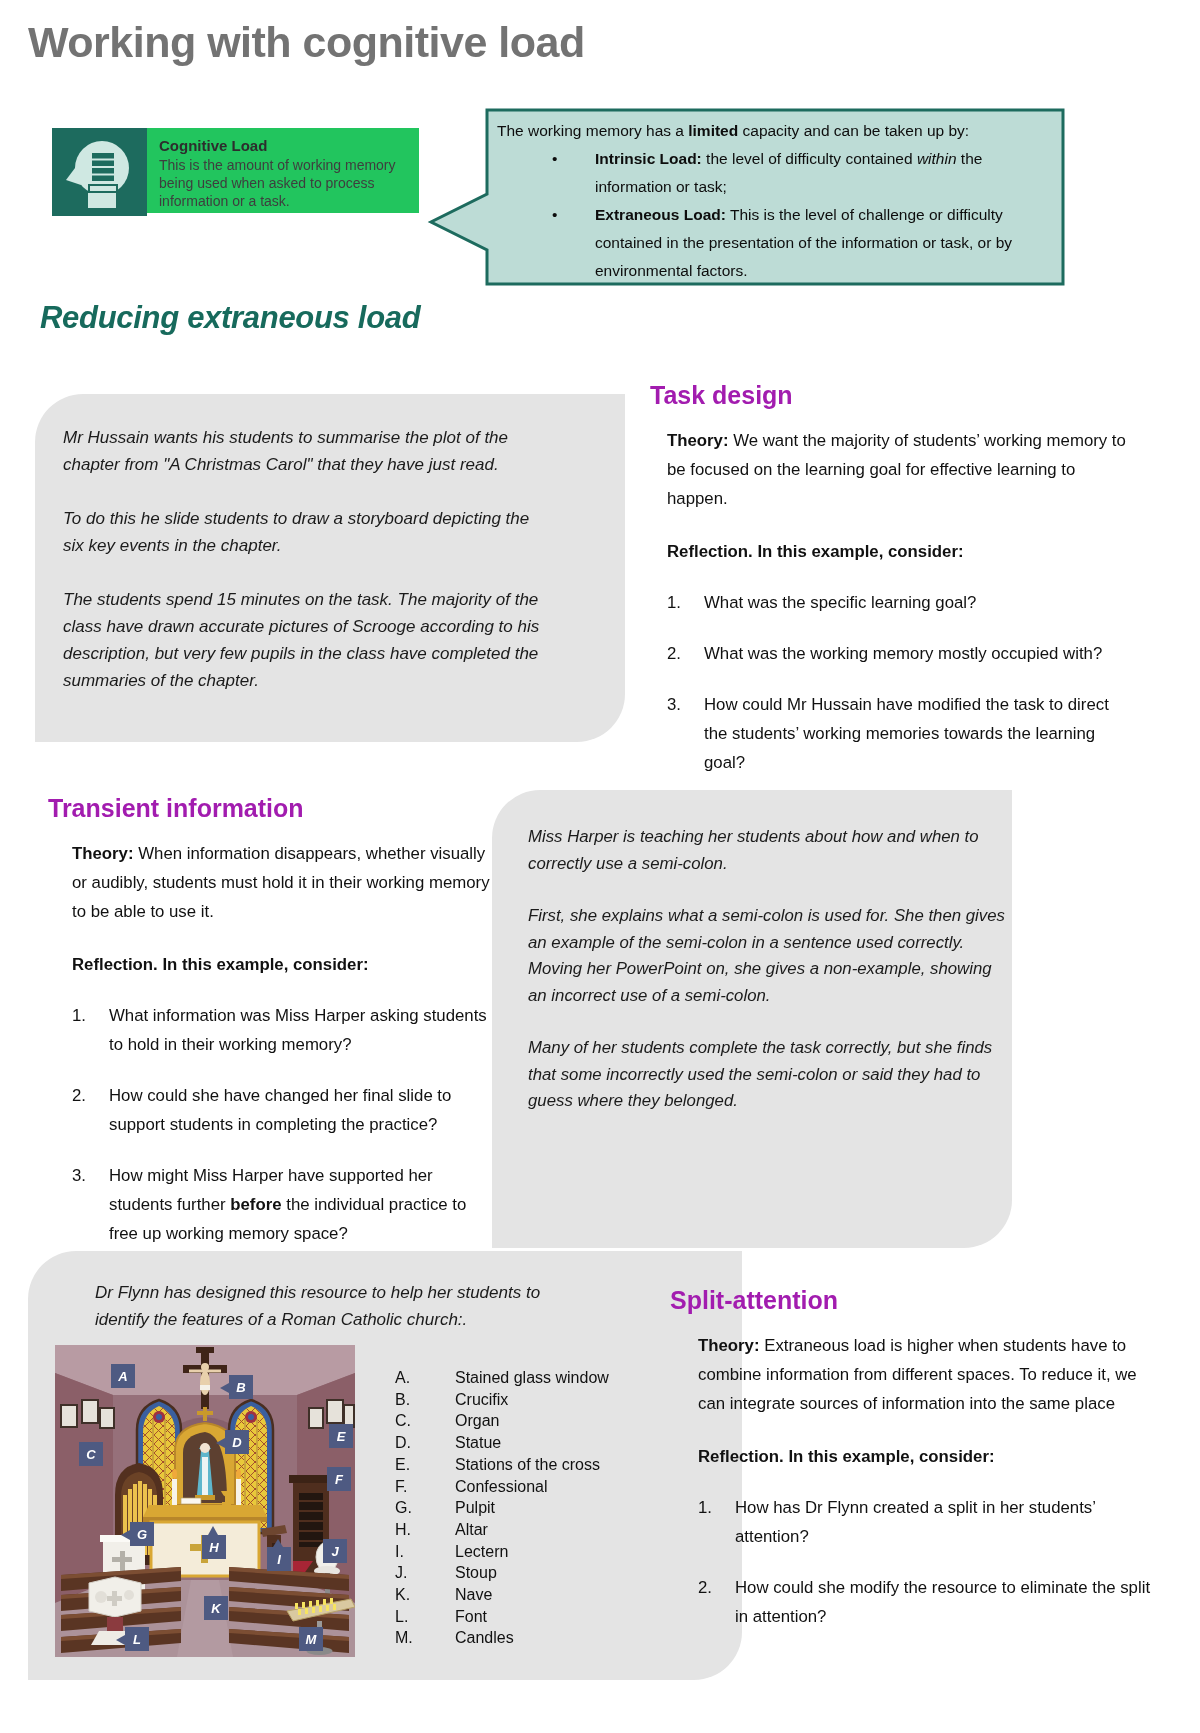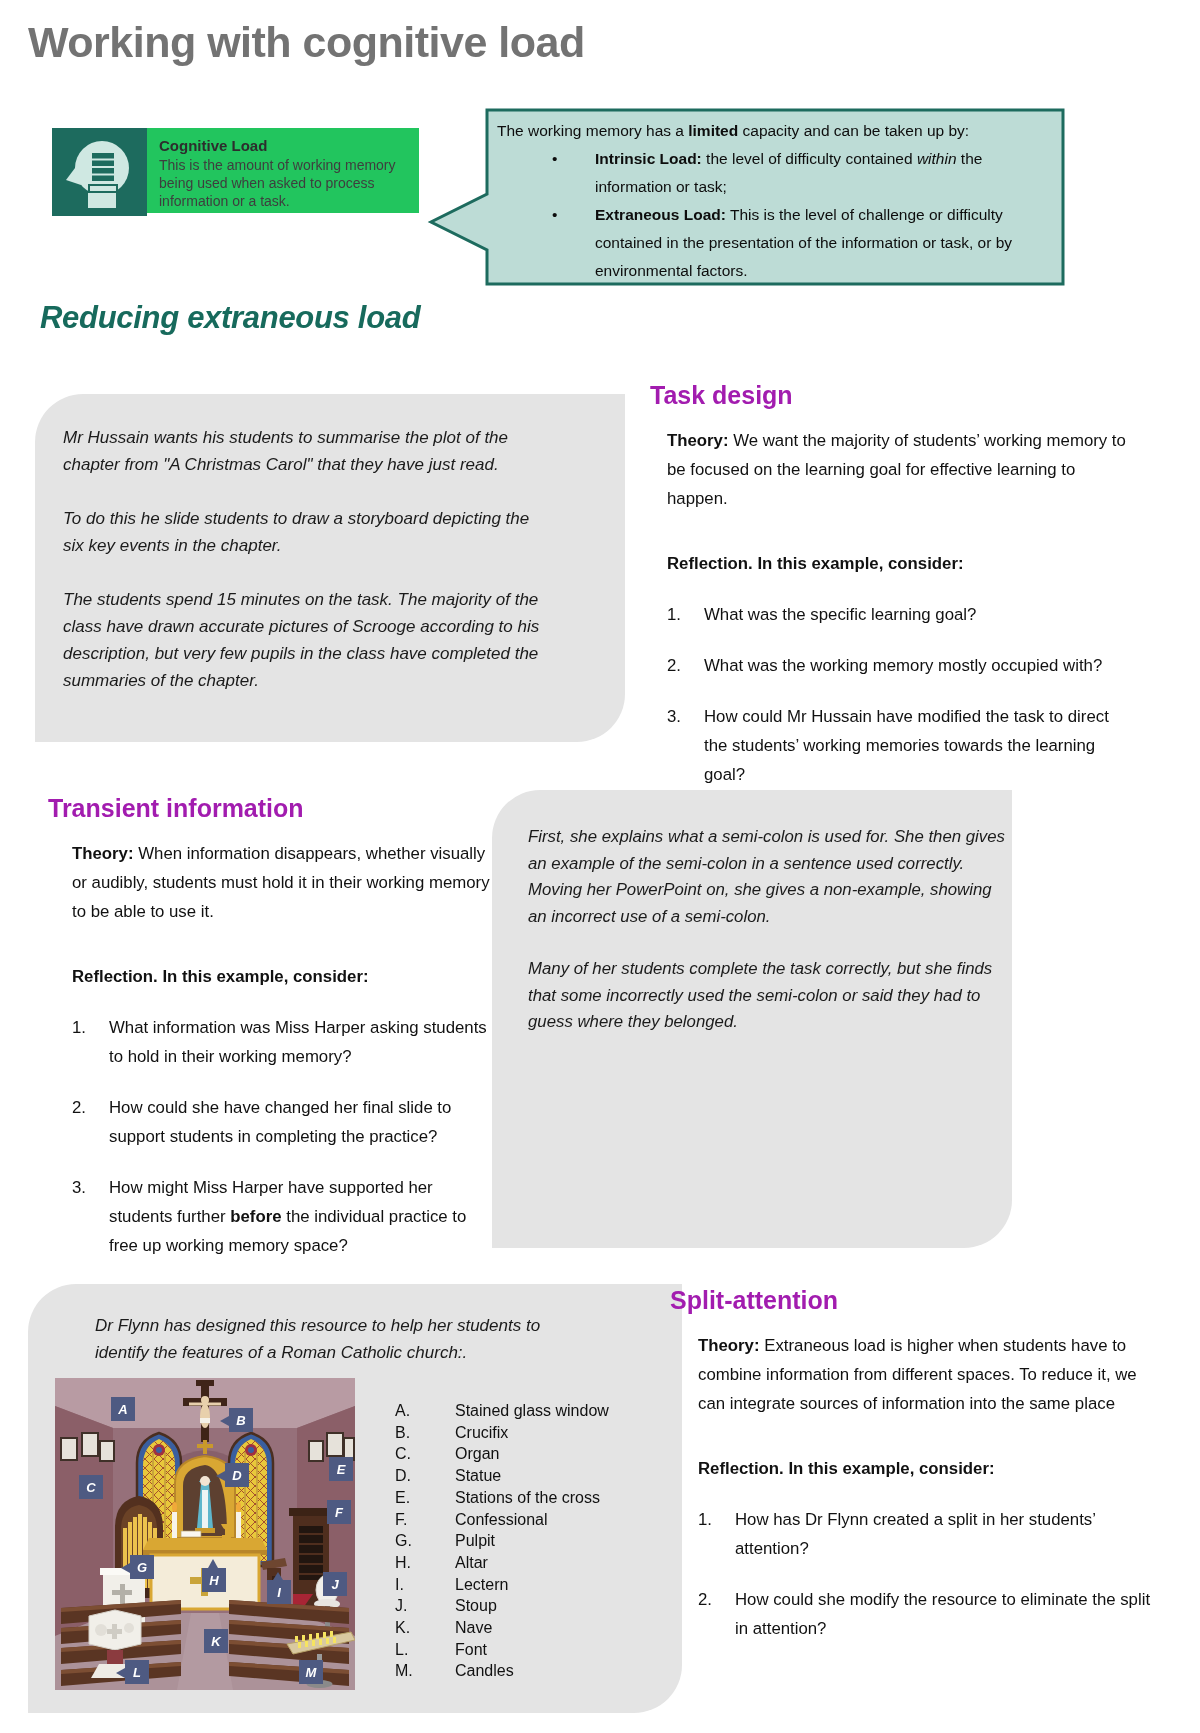--- a/index.html
+++ b/index.html
@@ -21,30 +21,30 @@
   .bullet { padding-left:55px; width:98px; flex-shrink:0; }
 
   .section-heading { position:absolute; left:40px; top:300px; font-size:31px; font-style:italic; font-weight:bold; color:#176a5c; letter-spacing:-0.3px; }
 
   
   .scenario { position:absolute; background:#e4e4e4; border-radius:48px 0 48px 0; font-style:italic; font-size:17px; color:#1b1b1b; }
   .scenario p { margin-bottom:27px; }
   .box-hussain { left:35px; top:394px; width:590px; height:348px; padding:30px 72px 12px 28px; line-height:27px; }
   .box-harper { left:492px; top:790px; width:520px; height:458px; padding:34px 0 0 36px; line-height:26.5px; font-size:16.8px; }
   .box-harper p { width:484px; margin-bottom:26px; }
-  .box-flynn { left:28px; top:1284px; width:654px; height:429px; }
+  .box-flynn { left:28px; top:1251px; width:714px; height:429px; }
   .flynn-intro { position:absolute; left:67px; top:28px; width:500px; line-height:27px; }
 
   
   .col { position:absolute; font-size:16.8px; line-height:29px; color:#111; }
   .col h3 { font-size:25px; font-weight:bold; color:#a21caf; margin-bottom:16px; }
   .col .indent { margin-left:17px; }
   .col.c-transient .indent { margin-left:24px; }
   .col.c-split .indent { margin-left:28px; }
-  .reflection { font-weight:bold; margin-top:36px; }
+  .reflection { font-weight:bold; margin-top:24px; }
   .q { display:flex; margin-top:22px; }
   .q-num { width:37px; flex-shrink:0; }
   .q-text { flex:1; }
   .c-task { left:650px; top:381px; width:480px; }
   .c-transient { left:48px; top:794px; width:442px; }
   .c-split { left:670px; top:1286px; width:485px; }
 
   
   .legend { position:absolute; left:367px; top:116px; font-style:normal; font-size:16px; line-height:21.7px; color:#111; }
   .legend-row { display:flex; }
@@ -130,20 +130,21 @@
         <div class="q-num">2.</div>
         <div class="q-text">How could she have changed her final slide to support students in completing the practice?</div>
       </div>
     <div class="q indent">
         <div class="q-num">3.</div>
         <div class="q-text"><span>How might Miss Harper have supported her students further </span><b>before</b><span> the individual practice to free up working memory space?</span></div>
       </div>
   </div>
 
   <div class="scenario box-harper">
+    <p>Miss Harper is teaching her students about how and when to correctly use a semi-colon.</p>
     <p>First, she explains what a semi-colon is used for. She then gives an example of the semi-colon in a sentence used correctly. Moving her PowerPoint on, she gives a non-example, showing an incorrect use of a semi-colon.</p>
     <p>Many of her students complete the task correctly, but she finds that some incorrectly used the semi-colon or said they had to guess where they belonged.</p>
   </div>
 
   <div class="scenario box-flynn">
     <div class="flynn-intro">Dr Flynn has designed this resource to help her students to identify the features of a Roman Catholic church:.</div>
 
     <svg class="church-svg" width="300" height="312" viewBox="0 0 300 312">
 
       <rect x="0" y="0" width="300" height="312" fill="#96707a"></rect>

